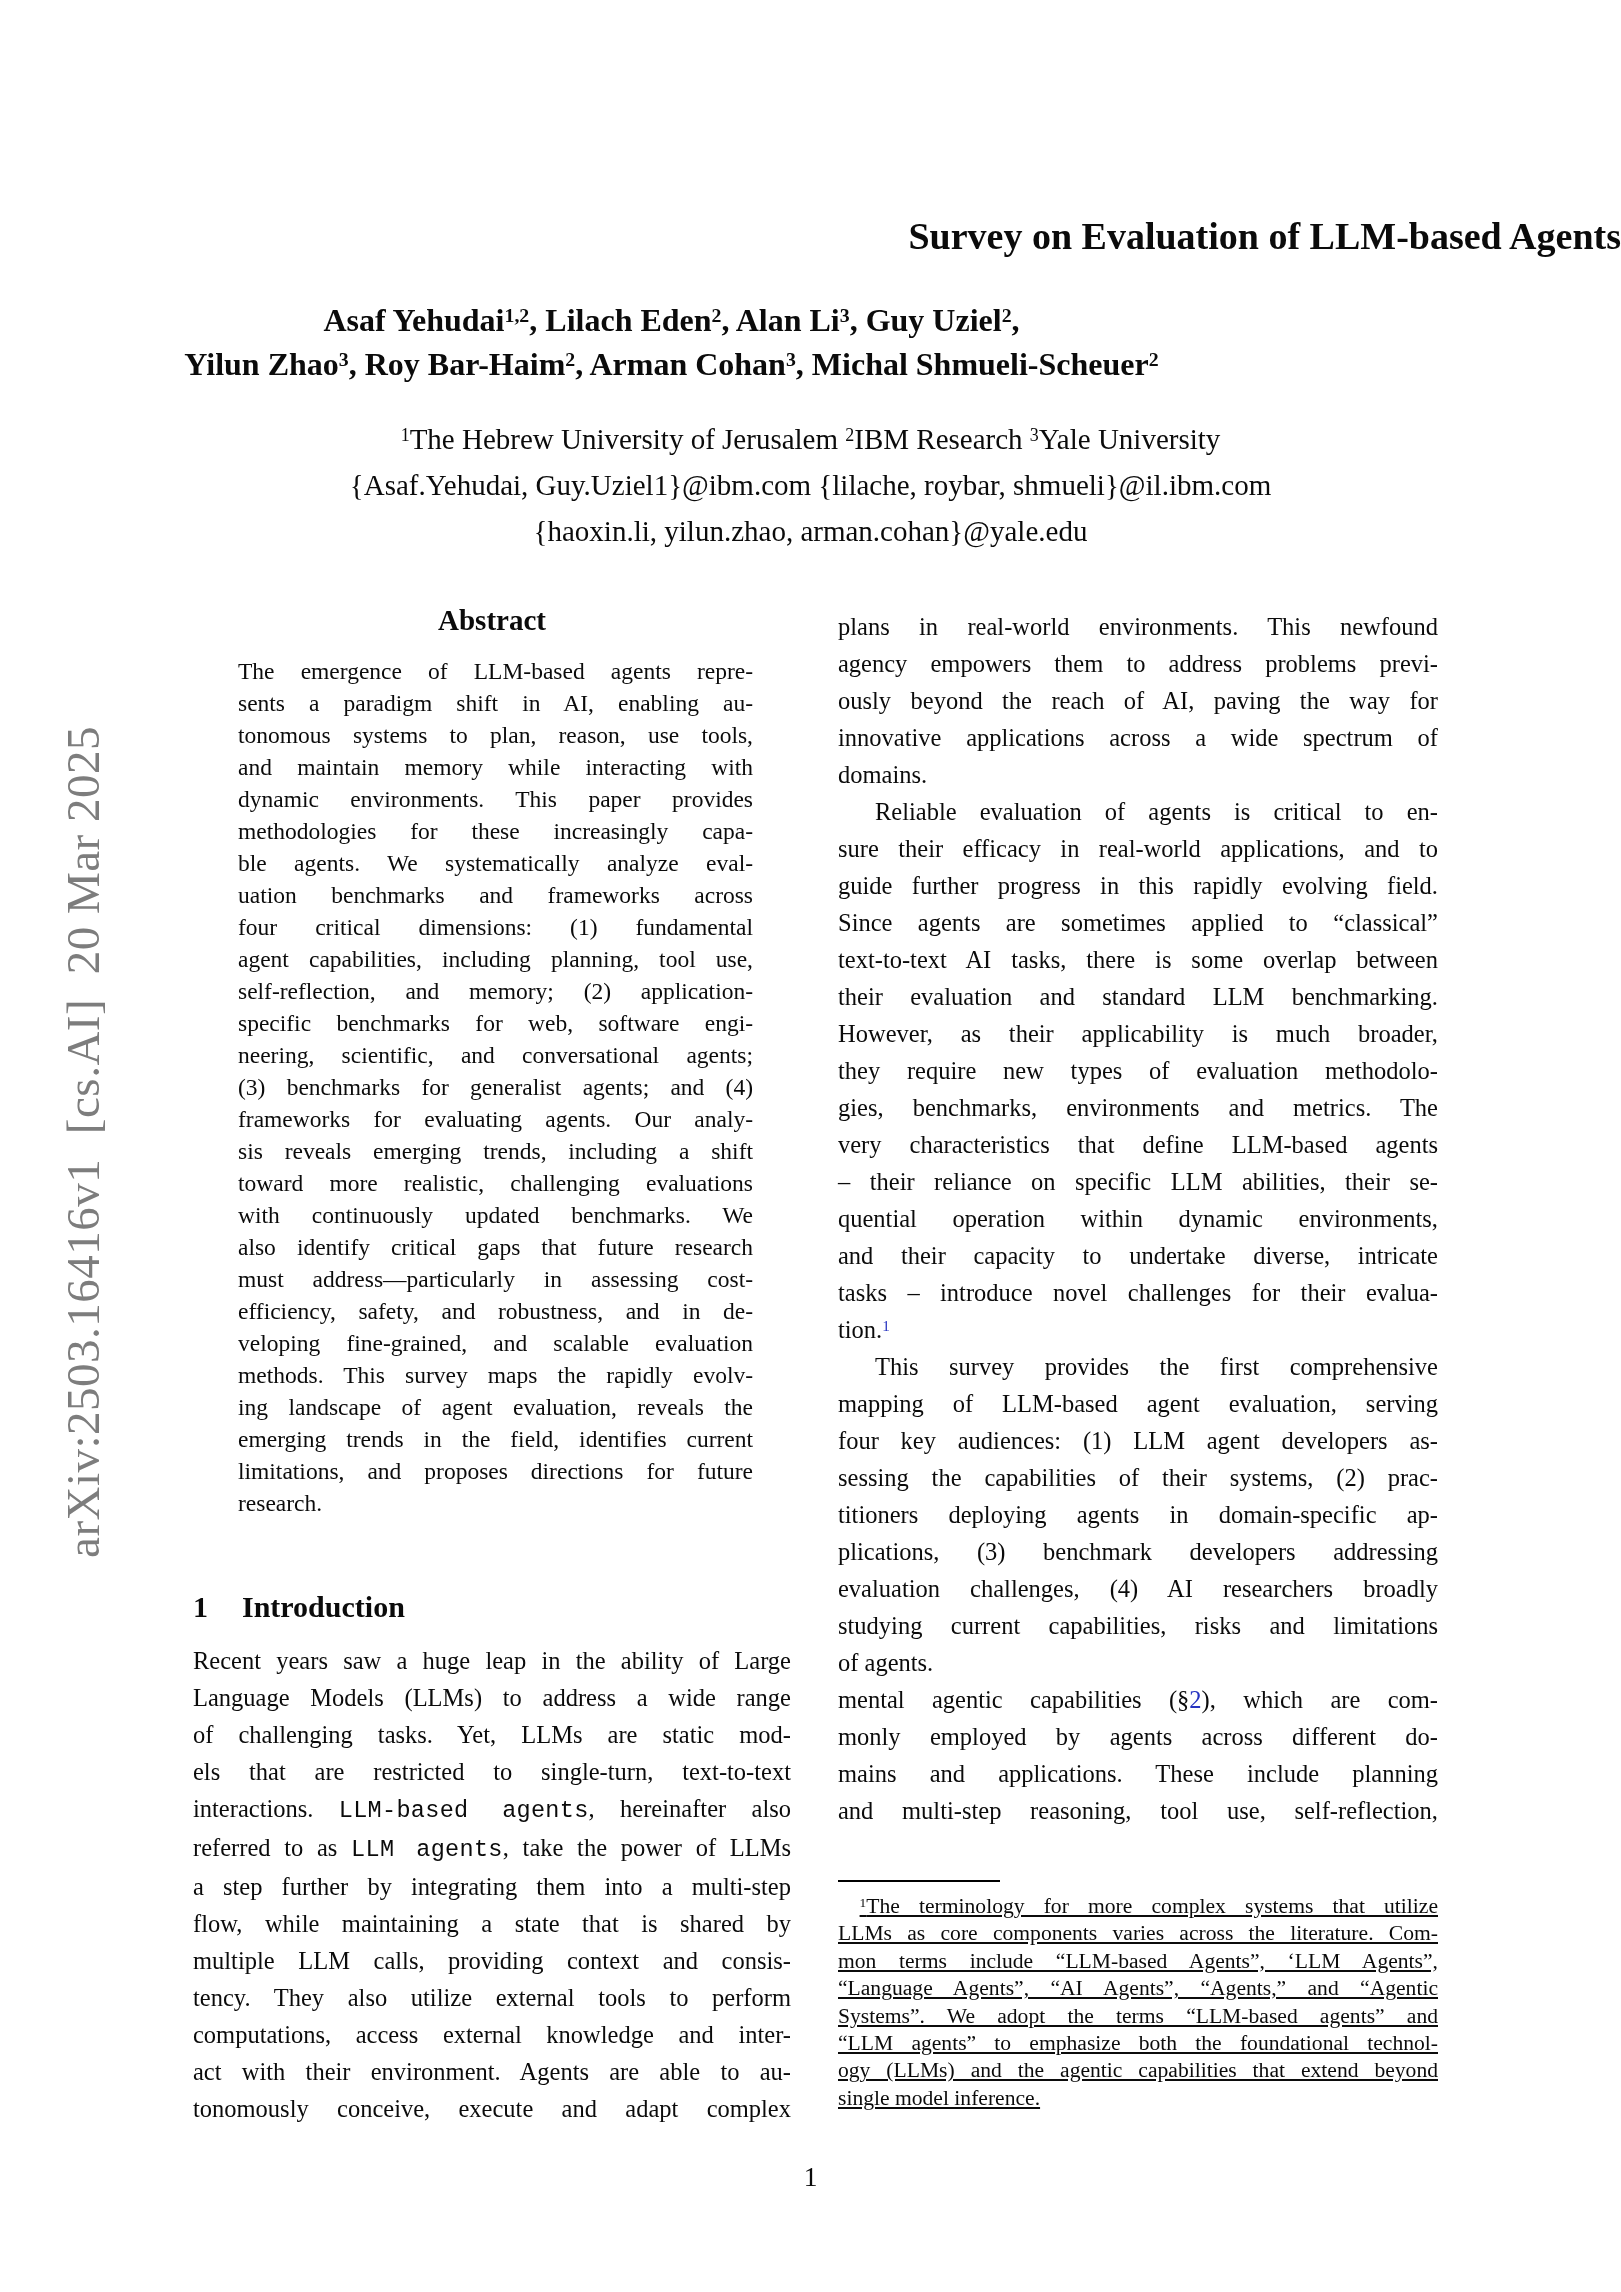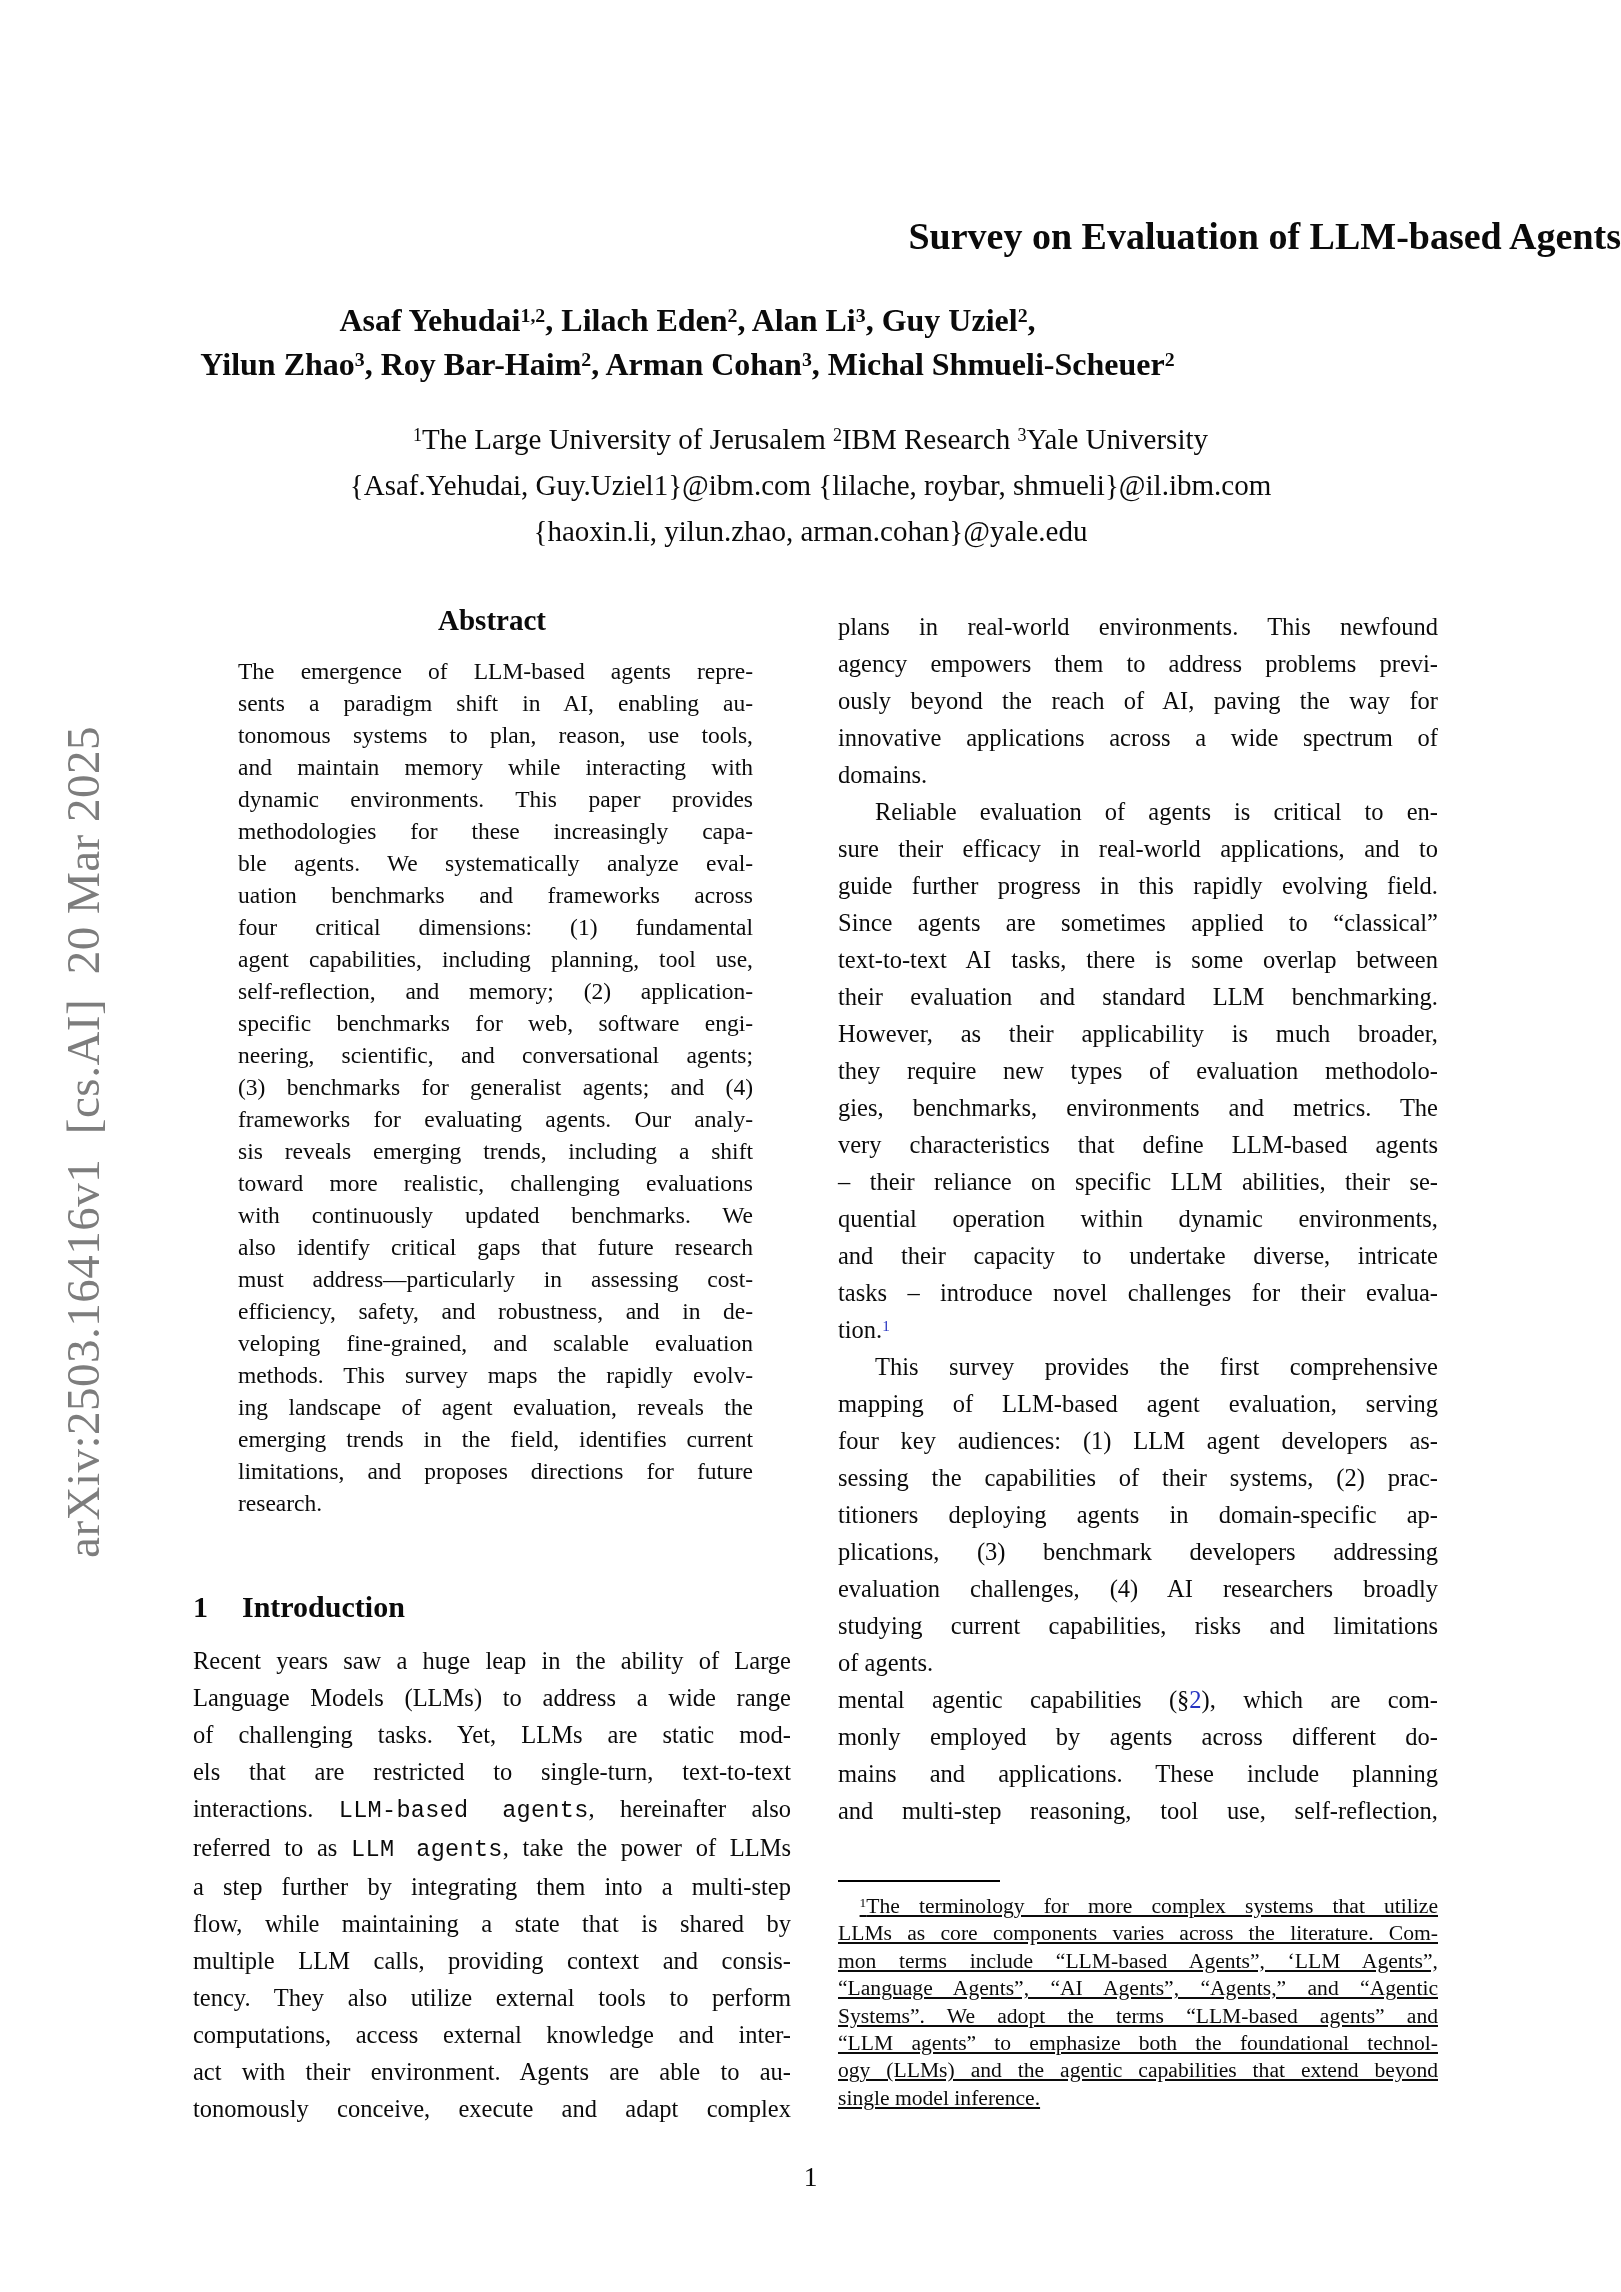--- a/index.html
+++ b/index.html
@@ -13,21 +13,21 @@
     margin:0 auto;
   }
   .abs{position:absolute;}
   #watermark{
     left:83px;top:1142px;
     transform:translate(-50%,-50%) rotate(-90deg);
     font-size:47px;color:#7d7d7d;
     white-space:pre;letter-spacing:0.5px;
   }
   #title{left:0;top:214px;width:1621px;text-align:right;font-size:38px;font-weight:bold;}
-  #authors{left:0;top:298px;width:1343px;text-align:center;font-size:32px;font-weight:bold;line-height:44px;margin-left:16px;}
+  #authors{left:0;top:298px;width:1343px;text-align:center;font-size:32px;font-weight:bold;line-height:44px;}
   #affiliations{left:0;top:416px;width:1621px;text-align:center;font-size:29px;line-height:46px;}
   #abstract-heading{left:193px;top:604px;width:598px;text-align:center;font-size:29px;font-weight:bold;}
   #abstract-body{left:238px;top:655px;width:515px;font-size:23.5px;line-height:32px;}
   #intro-heading{left:193px;top:1590px;width:598px;font-size:30px;font-weight:bold;}
   #intro-heading .sec-num{display:inline-block;margin-right:34px;}
   #intro-body{left:193px;top:1642px;width:598px;font-size:24.5px;line-height:37px;}
   #right-body{left:838px;top:608px;width:600px;font-size:24.5px;line-height:37px;}
   #footnote-rule{left:838px;top:1880px;width:162px;height:2px;background:#000;}
   #footnote{left:838px;top:1893px;width:600px;font-size:21.6px;line-height:27.4px;}
   #page-number{left:0;top:2162px;width:1621px;text-align:center;font-size:27.4px;}
@@ -51,21 +51,21 @@
   <div class="abs" id="watermark">arXiv:2503.16416v1  [cs.AI]  20 Mar 2025</div>
 
   <div class="abs" id="title">Survey on Evaluation of LLM-based Agents</div>
 
   <div class="abs" id="authors">
     <div><span>Asaf Yehudai</span><span class="sup">1,2</span><span>, Lilach Eden</span><span class="sup">2</span><span>, Alan Li</span><span class="sup">3</span><span>, Guy Uziel</span><span class="sup">2</span><span>,</span></div>
     <div><span>Yilun Zhao</span><span class="sup">3</span><span>, Roy Bar-Haim</span><span class="sup">2</span><span>, Arman Cohan</span><span class="sup">3</span><span>, Michal Shmueli-Scheuer</span><span class="sup">2</span></div>
   </div>
 
   <div class="abs" id="affiliations">
-    <div><span class="sup">1</span><span>The Large University of Jerusalem </span><span class="sup">2</span><span>IBM Research </span><span class="sup">3</span><span>Yale University</span></div>
+    <div><span class="sup">1</span><span>The Hebrew University of Jerusalem </span><span class="sup">2</span><span>IBM Research </span><span class="sup">3</span><span>Yale University</span></div>
     <div>{Asaf.Yehudai, Guy.Uziel1}@ibm.com {lilache, roybar, shmueli}@il.ibm.com</div>
     <div>{haoxin.li, yilun.zhao, arman.cohan}@yale.edu</div>
   </div>
 
   <div class="abs" id="abstract-heading">Abstract</div>
 
   <div class="abs" id="abstract-body">
       <div class="jline"><span>The emergence of LLM-based agents repre-</span></div>
       <div class="jline"><span>sents a paradigm shift in AI, enabling au-</span></div>
       <div class="jline"><span>tonomous systems to plan, reason, use tools,</span></div>

